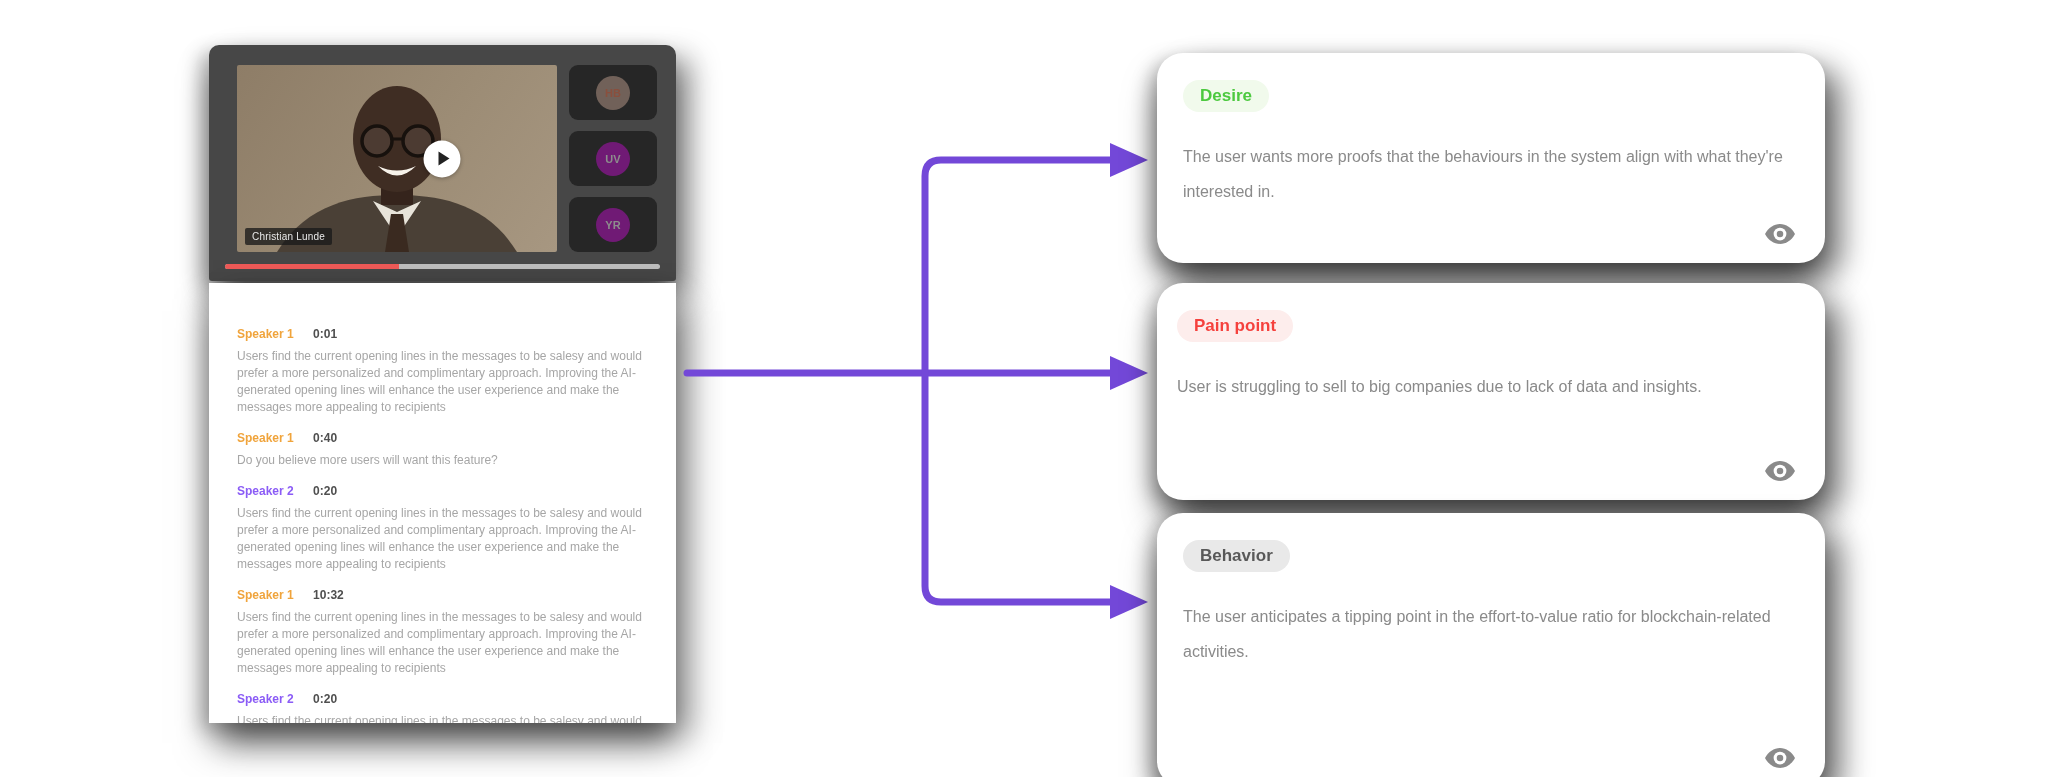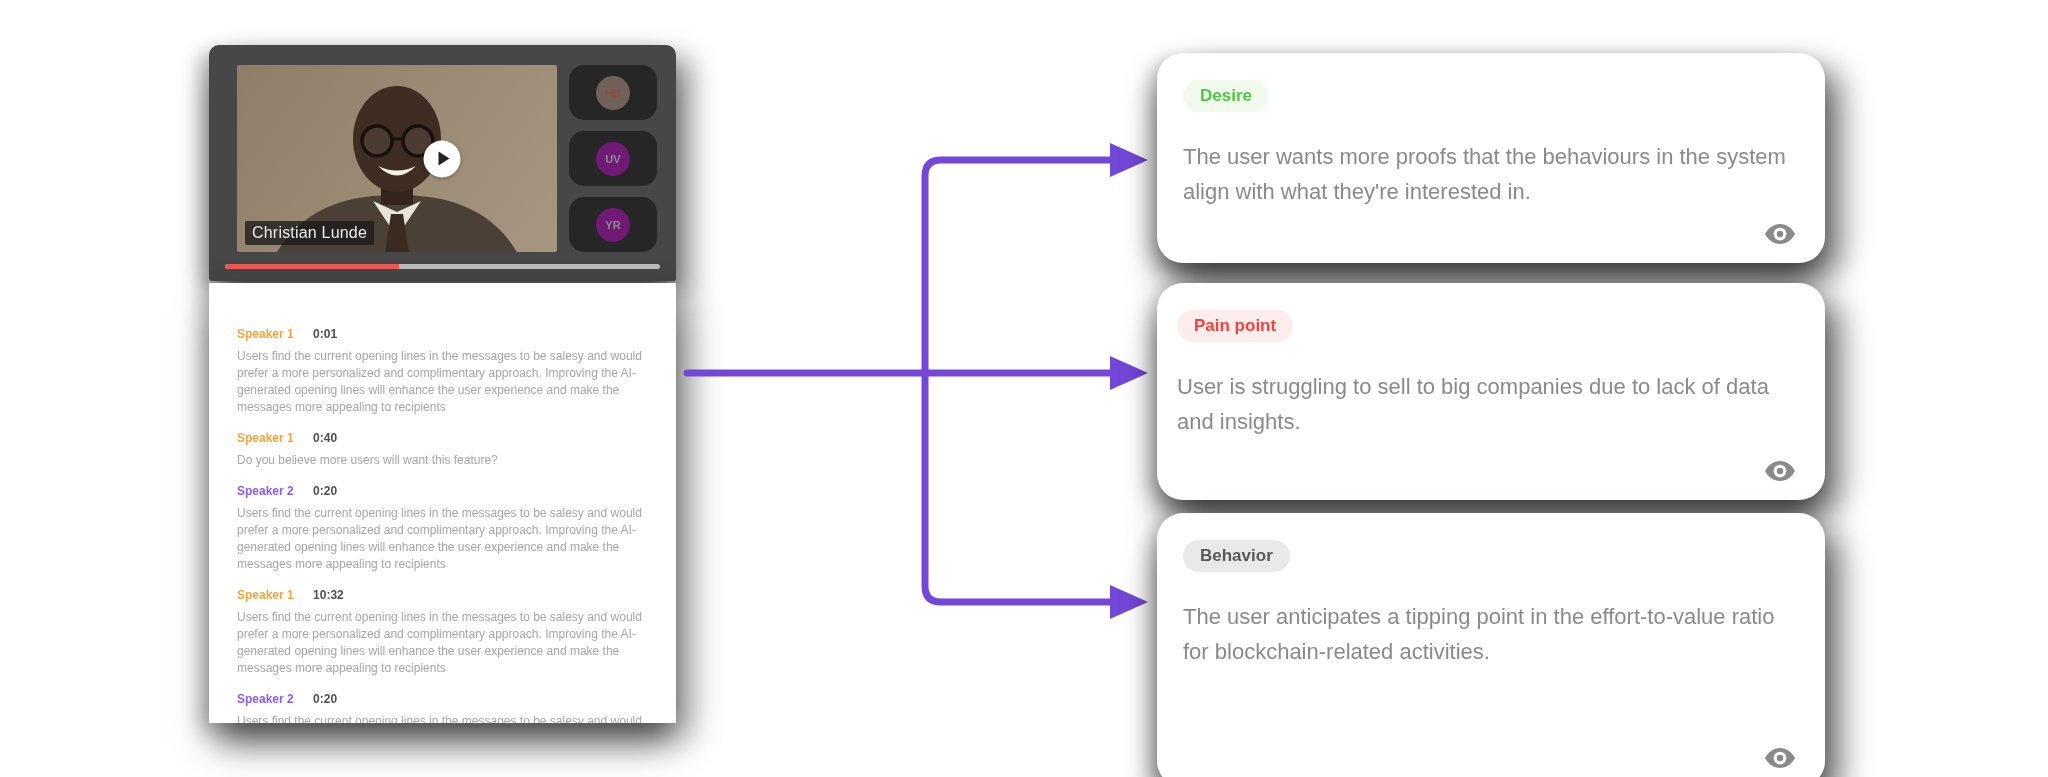--- a/index.html
+++ b/index.html
@@ -26,28 +26,28 @@
     box-shadow:0 1px 4px rgba(0,0,0,0.3);
   }
   .play-tri{
     width:0;height:0;margin-left:4px;
     border-top:7px solid transparent;border-bottom:7px solid transparent;
     border-left:11px solid #222222;
   }
   .name-label{
     position:absolute;left:8px;bottom:7px;
     background:rgba(25,25,25,0.78);color:#e9e9e9;
-    font-size:16px;letter-spacing:0.2px;padding:3px 7px;border-radius:2px;
+    font-size:10px;letter-spacing:0.2px;padding:3px 7px;border-radius:2px;
   }
   .participants{
     position:absolute;left:360px;top:20px;width:88px;height:187px;
     display:flex;flex-direction:column;gap:11px;
   }
   .participant-btn{
-    flex:1 1 auto;background:#262626;border-radius:15px;
+    flex:1 1 auto;background:#262626;border-radius:9px;
     display:flex;align-items:center;justify-content:center;cursor:pointer;
   }
   .avatar-circle{
     width:34px;height:34px;border-radius:50%;background:#701a75;
     display:flex;align-items:center;justify-content:center;
     font-size:11px;font-weight:bold;color:#8d8d8d;
   }
   .participant-btn:first-child .avatar-circle{background:#716159;color:#8a4f3d;}
   .progress-row{
     position:absolute;left:16px;bottom:12px;width:435px;height:5px;
@@ -83,21 +83,21 @@
   .card-pain{top:283px;height:217px;padding-left:20px;}
   .card-behavior{top:513px;height:274px;}
   .badge{
     display:inline-block;font-size:17px;font-weight:bold;
     padding:6px 17px;border-radius:18px;
   }
   .badge-desire{color:#4cc93f;background:#f1faec;}
   .badge-pain{color:#f5413d;background:#fdedec;}
   .badge-behavior{color:#595959;background:#e9e9e9;}
   .card-text{
-    margin-top:27px;width:610px;font-size:22px;line-height:35px;color:#8a8a8a;
+    margin-top:27px;width:610px;font-size:16px;line-height:35px;color:#8a8a8a;
   }
   .eye-button{
     position:absolute;right:30px;bottom:18px;width:30px;height:22px;cursor:pointer;
   }
   .eye-button svg{display:block;width:100%;height:100%;}
 </style>
 </head>
 <body>
 
 <div class="canvas">

